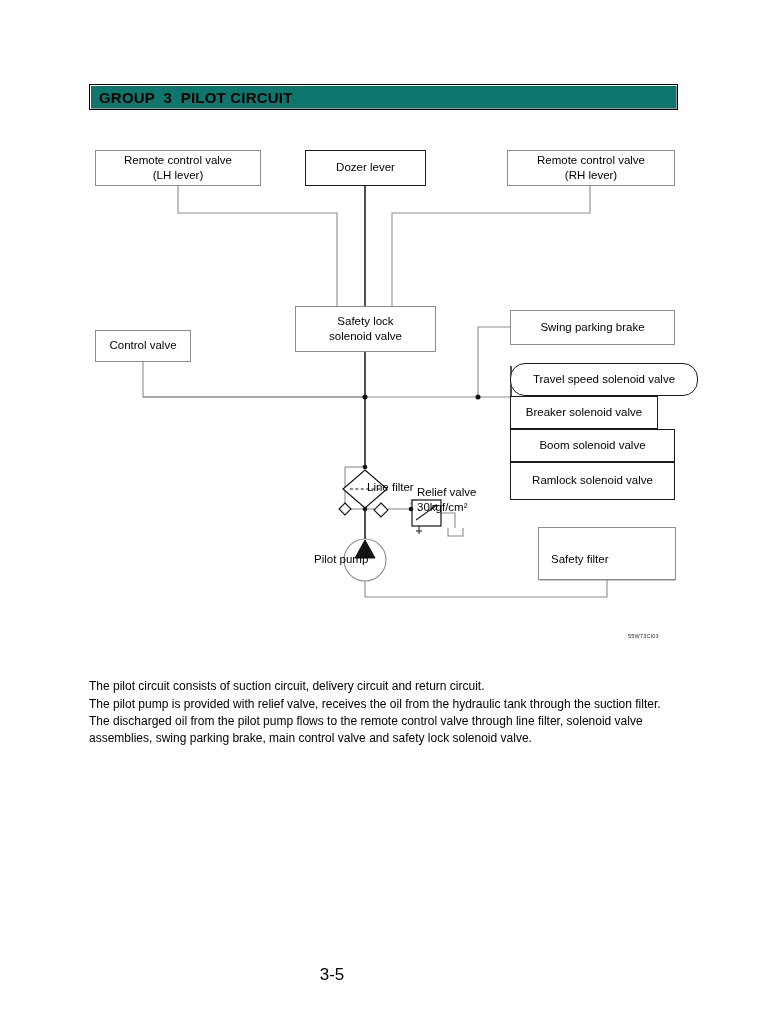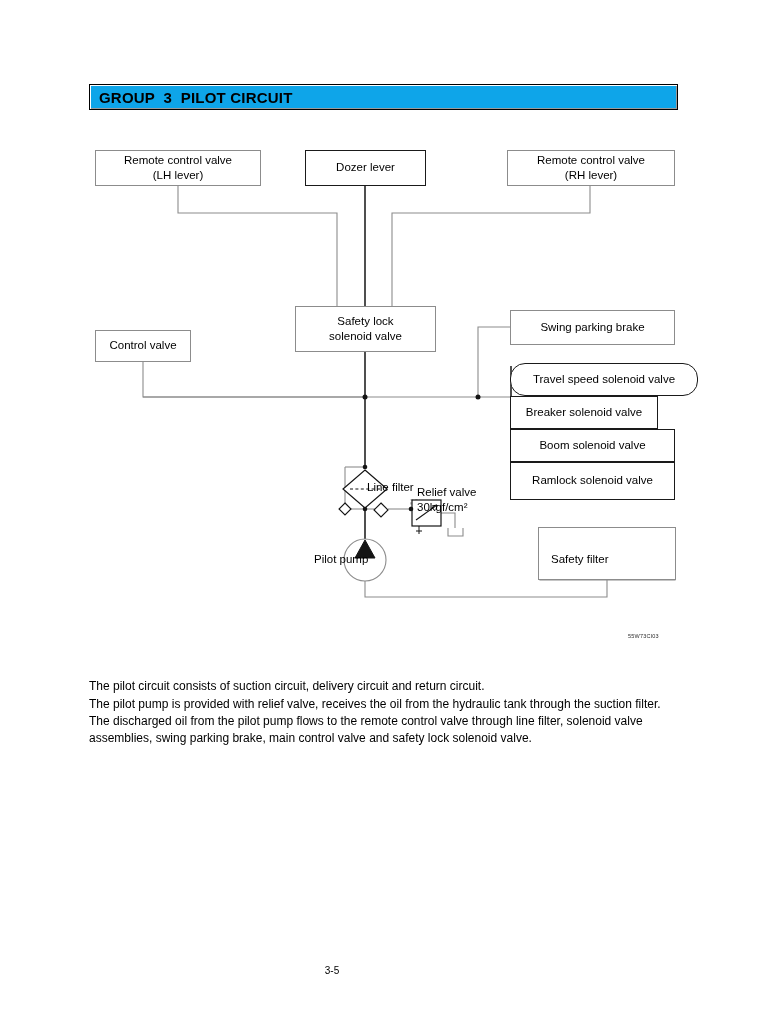--- a/index.html
+++ b/index.html
@@ -16,21 +16,21 @@
     overflow: hidden;
   }
 
   
   .group-header {
     position: absolute;
     left: 89px;
     top: 84px;
     width: 589px;
     height: 26px;
-    background: #0ea5e9;
+    background: #0f766e;
     border: 1px solid #000000;
     box-sizing: border-box;
     box-shadow: inset 1px 1px 0 #ffffff, inset -1px -1px 0 #9a9a9a;
   }
   .group-header .title {
     position: absolute;
     left: 9px;
     top: 4px;
     font-size: 15px;
     font-weight: bold;
@@ -94,21 +94,21 @@
   }
   .body-text p { margin: 0 0 0.5px 0; }
 
   
   .page-number {
     position: absolute;
     left: 0;
     top: 965px;
     width: 664px;
     text-align: center;
-    font-size: 10px;
+    font-size: 17px;
     color: #000000;
   }
 </style>
 </head>
 <body>
 
 <div class="group-header">
   <span class="title">GROUP  3  PILOT CIRCUIT</span>
 </div>
 

